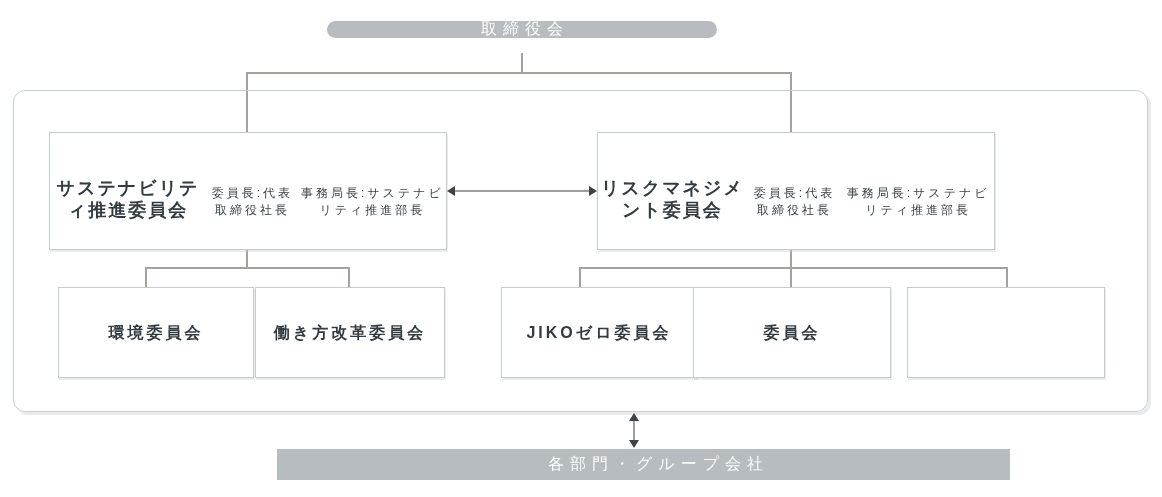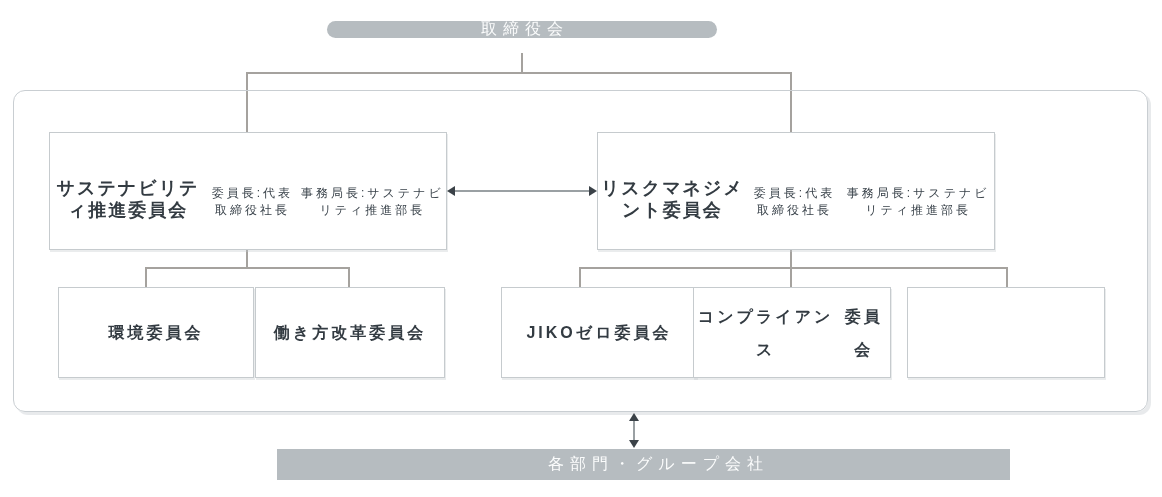--- a/index.html
+++ b/index.html
@@ -109,21 +109,20 @@
     <div class="sub-line">働き方改革</div>
     <div class="sub-line">委員会</div>
   </div>
 
   <div class="box sub" style="left:501px;width:196px;">
     <div class="sub-line">JIKOゼロ委員会</div>
 
   </div>
 
   <div class="box sub" style="left:693px;width:198px;">
-    <div class="sub-line">コンプライアンス</div>
     <div class="sub-line">委員会</div>
   </div>
 
   <div class="box sub" style="left:907px;width:198px;">
   </div>
 
   <div class="arrow-line-v" style="left:633px;top:417px;height:27px;"></div>
   <div class="tri tri-up" style="left:629px;top:413px;"></div>
   <div class="tri tri-down" style="left:629px;top:440px;"></div>
 

